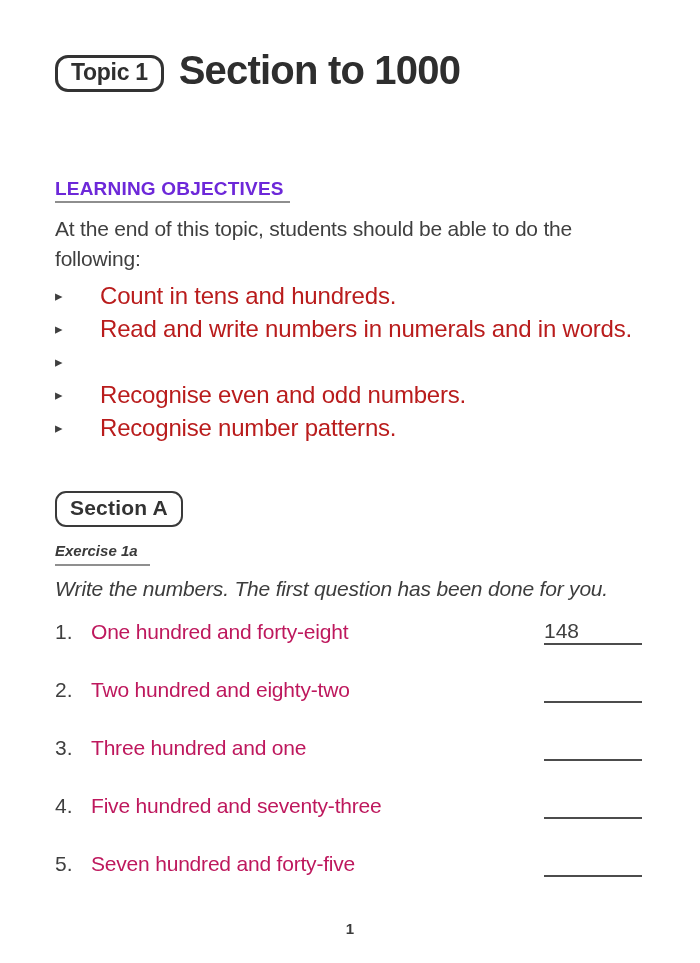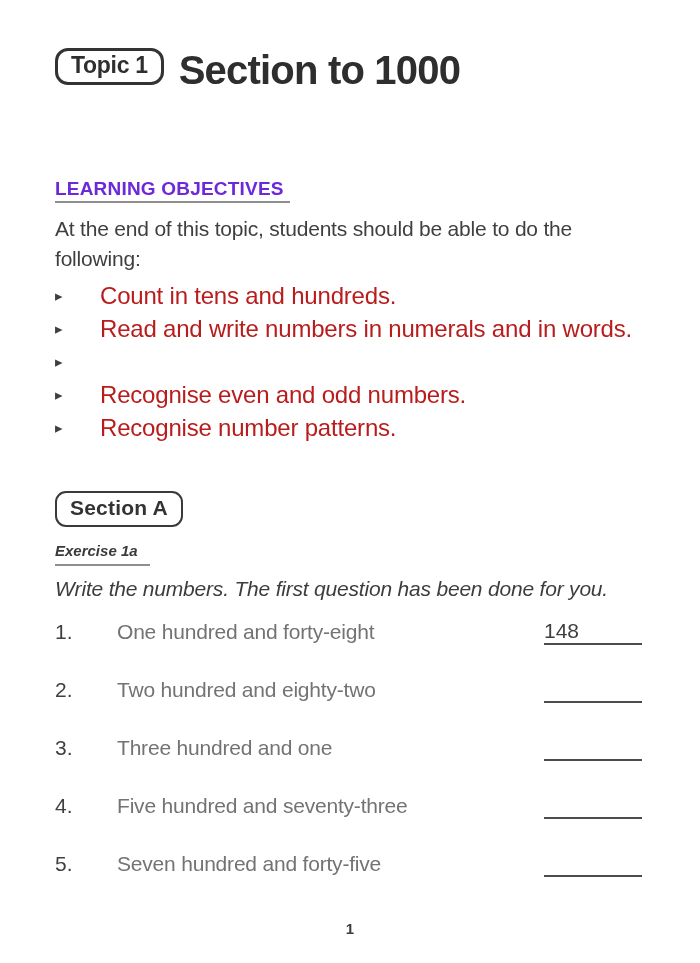--- a/index.html
+++ b/index.html
@@ -19,21 +19,21 @@
     box-sizing: border-box;
     width: 700px;
     height: 963px;
     padding: 48px 58px 0 55px;
     position: relative;
   }
 
   
   .header {
     display: flex;
-    align-items: flex-start;
+    align-items: flex-end;
     gap: 15px;
   }
   .topic-badge {
     display: inline-block;
     border: 3px solid #333333;
     border-radius: 13px;
     padding: 1px 13px 3px 13px;
     font-size: 23px;
     font-weight: bold;
     color: #2f2f2f;
@@ -141,24 +141,23 @@
   }
   .q-num {
     flex: 0 0 36px;
     font-size: 21px;
     color: #3f3f3f;
     line-height: 26px;
   }
   .q-text {
     flex: 1 1 auto;
     font-size: 21px;
-    color: #737373;
+    color: #be185d;
     letter-spacing: -0.2px;
     line-height: 26px;
-    margin-left: 26px;
   }
   .q-answer {
     flex: 0 0 98px;
     border-bottom: 2px solid #4c4c4c;
     text-align: left;
     font-size: 21px;
     color: #3f3f3f;
     line-height: 24px;
     min-height: 24px;
   }

